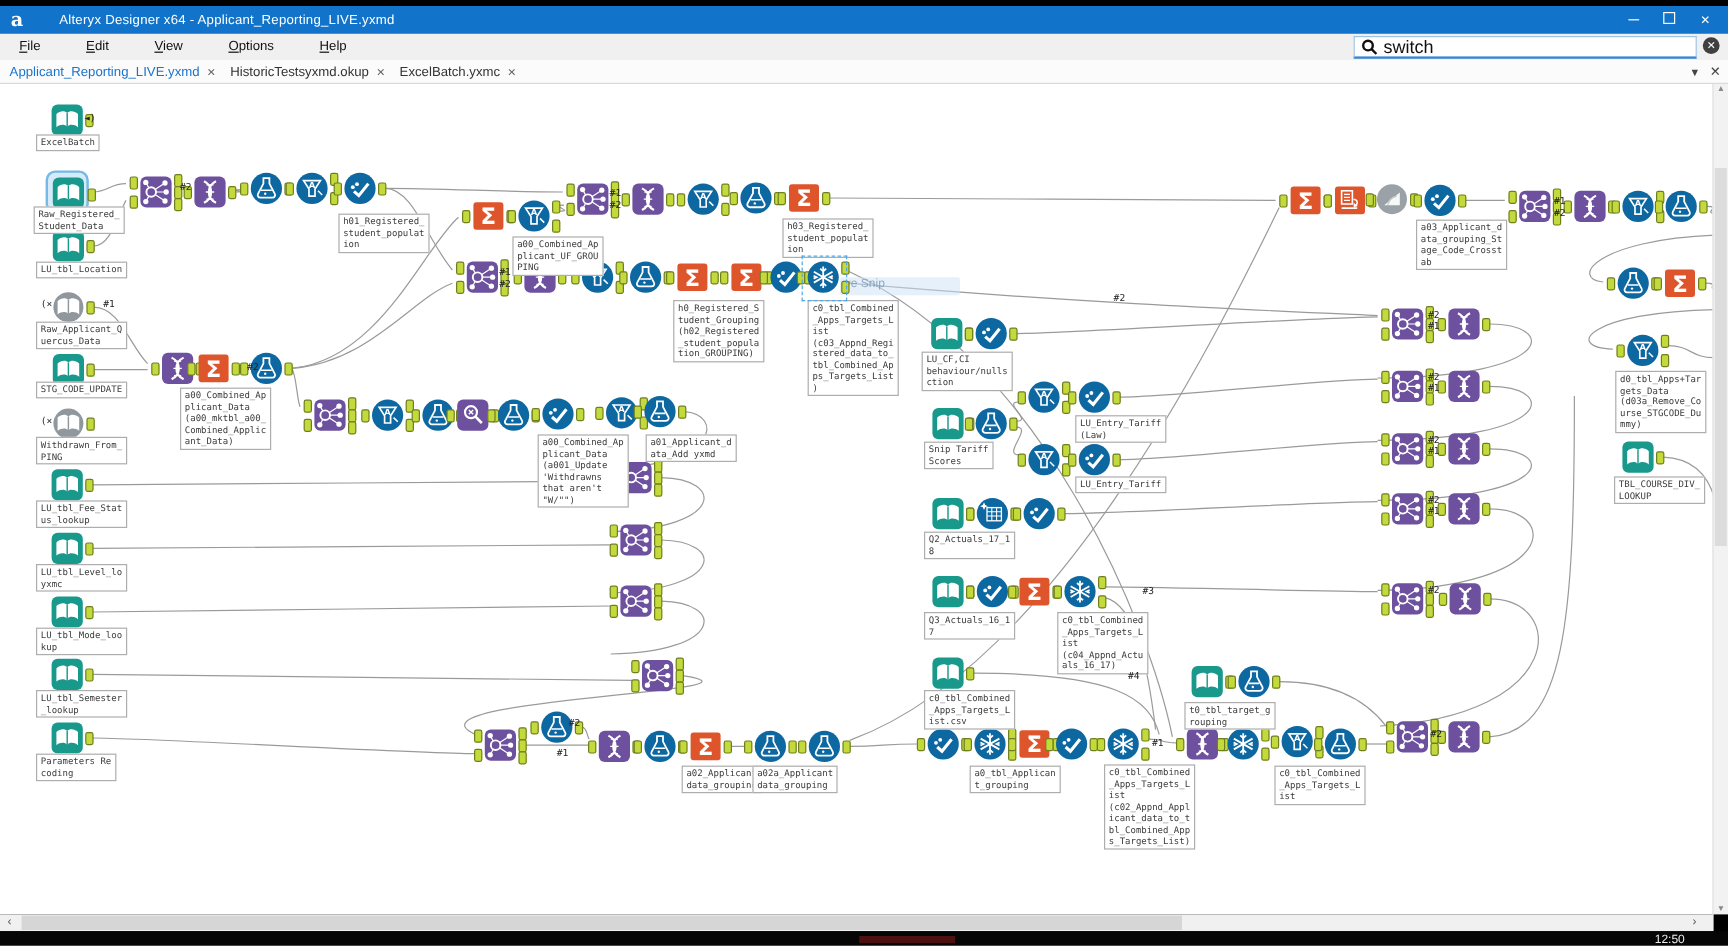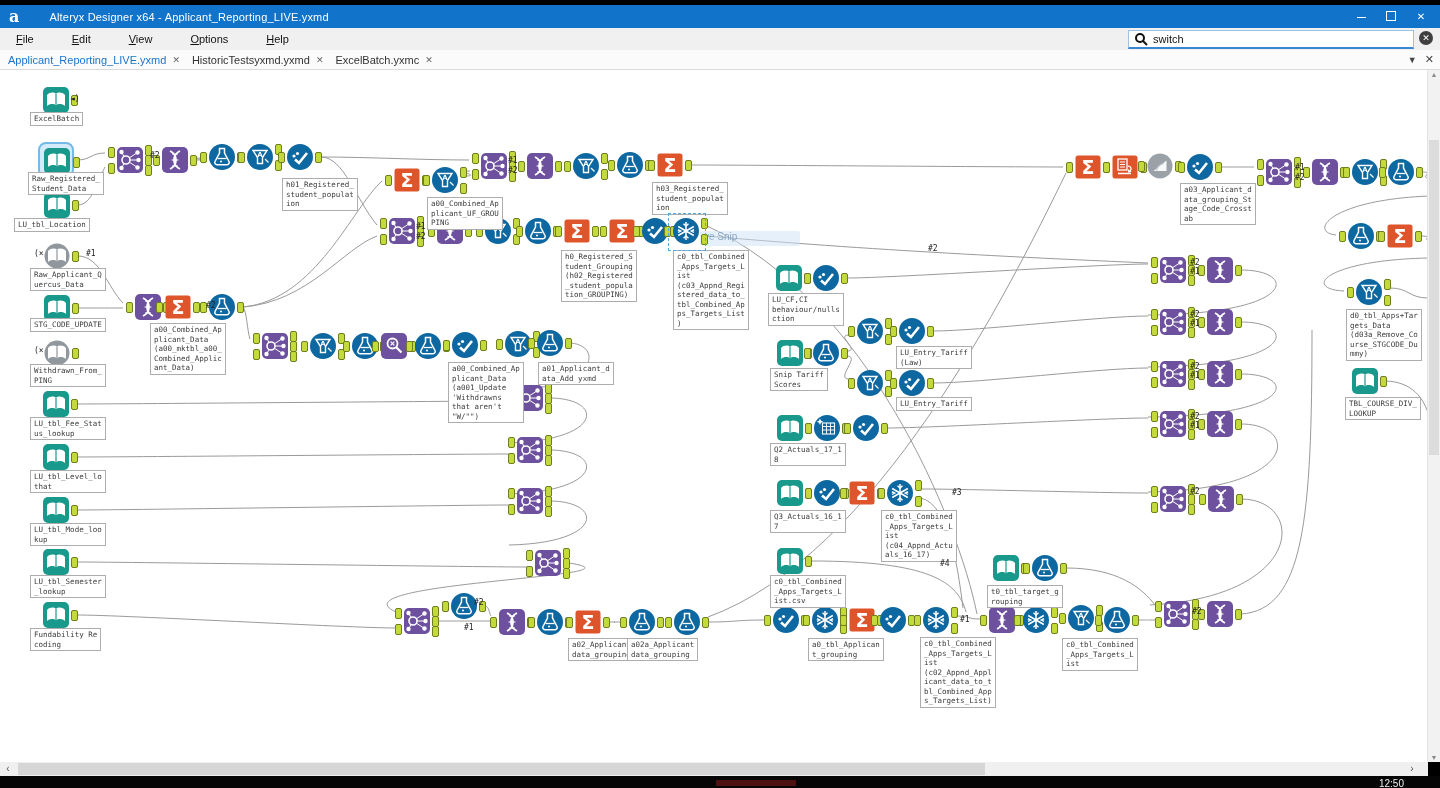--- a/index.html
+++ b/index.html
@@ -12,21 +12,21 @@
   #title{font-size:11px;margin-left:30px;letter-spacing:.2px}
   #winbtns{position:absolute;right:4px;top:0;height:23px;display:flex;align-items:center}
   .wb{width:30px;text-align:center;color:#fff;font-size:10px;cursor:default}
   .wb .bar{display:inline-block;width:9px;height:1px;background:#fff;vertical-align:middle}
   .wb .sq{display:inline-block;width:8px;height:8px;border:1px solid #fff}
   #menubar{position:absolute;top:28px;left:0;width:1440px;height:22px;background:#f0f0f0;
            display:flex;align-items:center;font-size:11px;color:#111;z-index:10;border-bottom:1px solid #e7e7e7}
   .mi{margin-left:10px;margin-right:16px;padding:2px 6px;cursor:default}
   #searchbox{position:absolute;top:30px;right:26px;width:284px;height:16px;background:#fff;
              border:1px solid #9cc3e5;border-bottom:2px solid #3a86d0;display:flex;align-items:center;z-index:11}
-  #searchbox input{border:none;outline:none;font-size:11px;font-family:"Liberation Sans",sans-serif;
+  #searchbox input{border:none;outline:none;font-size:15px;font-family:"Liberation Sans",sans-serif;
                    width:240px;background:transparent;color:#111}
   #clearbtn{position:absolute;top:31px;right:7px;width:14px;height:14px;border-radius:50%;
             background:#3f3f3f;color:#fff;font-size:9px;line-height:14px;text-align:center;z-index:12;cursor:default}
   #tabbar{position:absolute;top:50px;left:0;width:1440px;height:19px;background:#fbfbfb;
           border-bottom:1px solid #dadada;display:flex;align-items:center;font-size:11px;z-index:10}
   .tab{margin-left:8px;display:flex;align-items:center;cursor:default}
   .tab .tl{color:#333}
   .tab.active .tl{color:#1b74cc}
   .tab .tx{margin-left:6px;margin-right:4px;color:#666;font-size:9px;cursor:default}
   #tabctl{position:absolute;right:6px;top:0;height:19px;display:flex;align-items:center;color:#444;font-size:9px}
@@ -89,21 +89,21 @@
   <input readonly="" value="switch" style="">
 </div>
 <div id="clearbtn">✕</div>
 
 <div id="tabbar">
     <span class="tab active">
       <span class="tl">Applicant_Reporting_LIVE.yxmd</span>
       <span class="tx">✕</span>
     </span>
     <span class="tab">
-      <span class="tl">HistoricTestsyxmd.yxmd</span>
+      <span class="tl">HistoricTestsyxmd.okup</span>
       <span class="tx">✕</span>
     </span>
     <span class="tab">
       <span class="tl">ExcelBatch.yxmc</span>
       <span class="tx">✕</span>
     </span>
   <span style="flex:1"></span>
   <div id="tabctl">
     <span>▼</span>
     <span style="font-size:11px">✕</span>
@@ -1270,35 +1270,35 @@
         <rect x="1" y="1" width="26" height="26" rx="5" fill="#6d519e"></rect>
         <path d="M9 5 C17 9 17 19 9 23 M19 5 C11 9 11 19 19 23" stroke="#fff" stroke-width="1.8" fill="none"></path>
         <path d="M11 8 H17 M10.5 14 H17.5 M11 20 H17" stroke="#fff" stroke-width="1.1"></path>
       </svg>
       <i class="pin" style="left: -8px; top: 8.5px;"></i>
       <i class="pin" style="right: -8px; top: 8.5px;"></i>
     </div>
     <div class="anno" style="left: 30px; top: 112px;">ExcelBatch</div>
     <div class="anno" style="left: 28px; top: 172px;">Raw_Registered_
 Student_Data</div>
-    <div class="anno" style="left: 14px; top: 218px;">LU_tbl_Location</div>
+    <div class="anno" style="left: 30px; top: 218px;">LU_tbl_Location</div>
     <div class="anno" style="left: 30px; top: 268px;">Raw_Applicant_Q
 uercus_Data</div>
     <div class="anno" style="left: 30px; top: 318px;">STG_CODE_UPDATE</div>
     <div class="anno" style="left: 30px; top: 364px;">Withdrawn_From_
 PING</div>
     <div class="anno" style="left: 30px; top: 417px;">LU_tbl_Fee_Stat
 us_lookup</div>
     <div class="anno" style="left: 30px; top: 470px;">LU_tbl_Level_lo
-that</div>
+yxmc</div>
     <div class="anno" style="left: 30px; top: 523px;">LU_tbl_Mode_loo
 kup</div>
     <div class="anno" style="left: 30px; top: 575px;">LU_tbl_Semester
 _lookup</div>
-    <div class="anno" style="left: 30px; top: 628px;">Fundability Re
+    <div class="anno" style="left: 30px; top: 628px;">Parameters Re
 coding</div>
     <div class="anno" style="left: 282px; top: 178px;">h01_Registered_
 student_populat
 ion</div>
     <div class="anno" style="left: 150px; top: 323px;">a00_Combined_Ap
 plicant_Data
 (a00_mktbl_a00_
 Combined_Applic
 ant_Data)</div>
     <div class="anno" style="left: 427px; top: 197px;">a00_Combined_Ap

